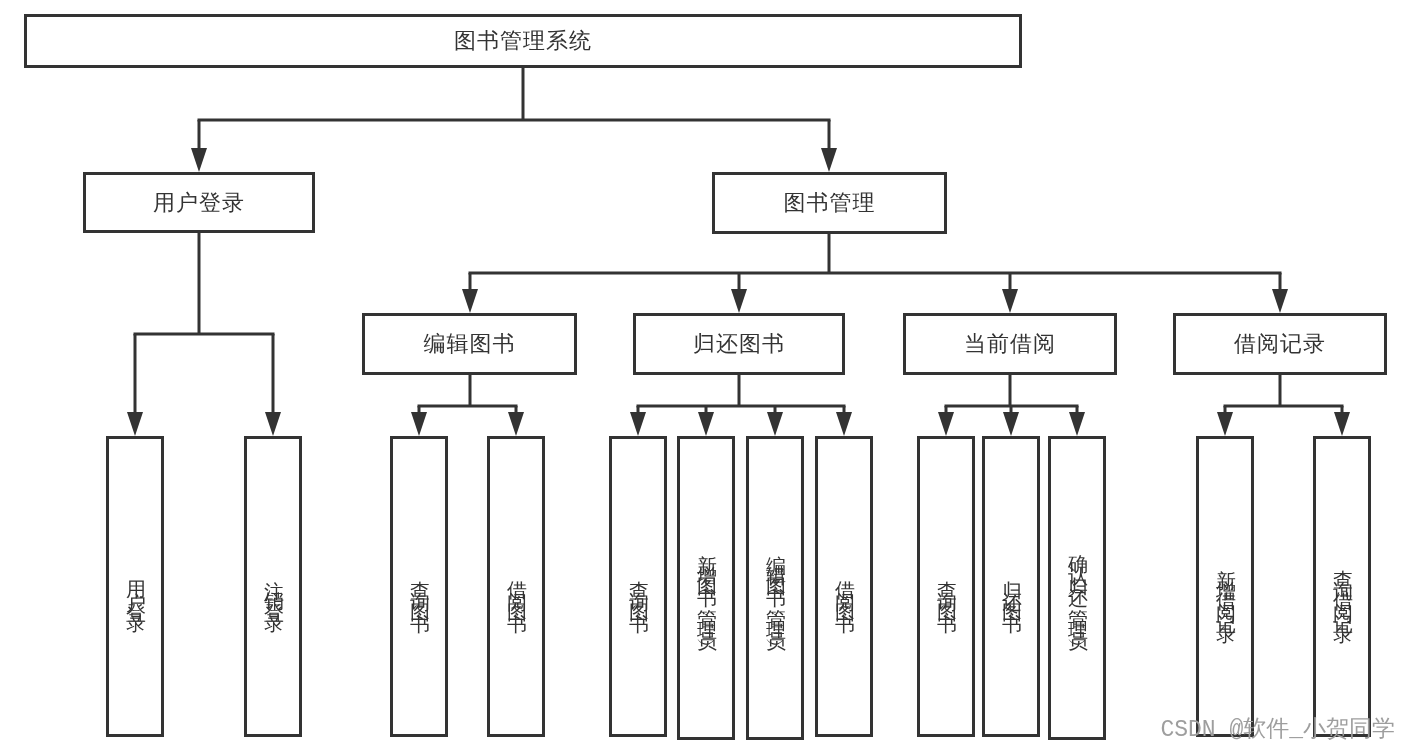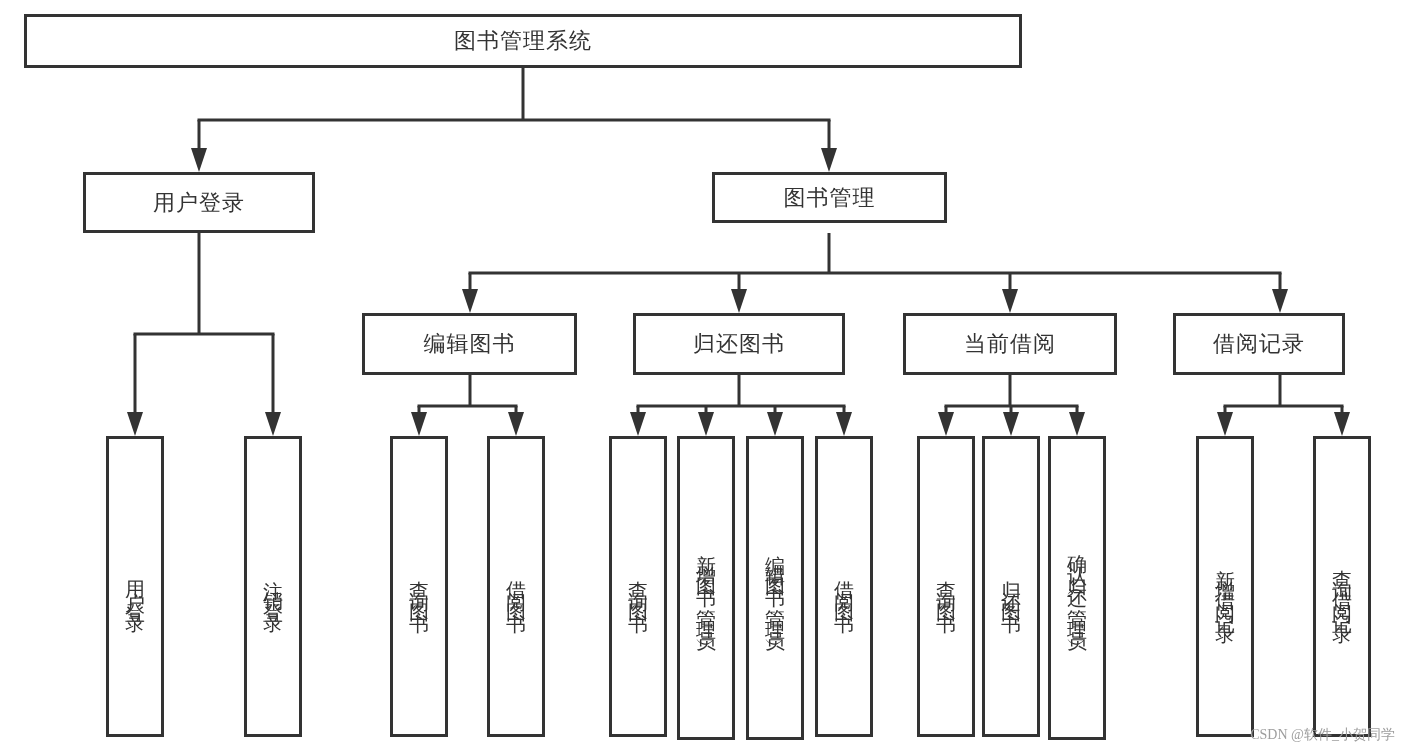--- a/index.html
+++ b/index.html
@@ -1,20 +1,20 @@
 <!DOCTYPE html>
 <html style="--line-color: #333333; --text-color: #333333; --box-bg: #ffffff; --page-bg: #ffffff; --wm-color: #9e9e9e;"><head>
 <meta charset="utf-8">
 <style>
   html,body{margin:0;padding:0;background:#ffffff;}
   .canvas{
     position:relative;
     width:1405px;height:747px;
     background:var(--page-bg,#ffffff);
-    font-family:Liberation Serif, serif;
+    font-family:Liberation Mono, monospace;
     overflow:hidden;
   }
   #connectors{position:absolute;left:0;top:0;z-index:1;}
   .node{
     position:absolute;
     box-sizing:border-box;
     border:3px solid var(--line-color,#333333);
     background:var(--box-bg,#ffffff);
     color:var(--text-color,#333333);
     display:flex;align-items:center;justify-content:center;
@@ -27,21 +27,21 @@
     text-orientation:mixed;
     font-size:20px;
     line-height:1.15;
     letter-spacing:11px;
     white-space:nowrap;
   }
   .watermark{
     position:absolute;
     right:10px;bottom:3px;
     color:var(--wm-color,#9e9e9e);
-    font-size:14px;
+    font-size:23px;
     z-index:5;
     white-space:nowrap;
   }
 </style>
 </head>
 <body>
 
 <div class="canvas">
 
   <svg id="connectors" width="1405" height="747">
@@ -95,26 +95,26 @@
       <line x1="1223.5" y1="406" x2="1343.5" y2="406" stroke="#333333" stroke-width="3"></line>
       <line x1="1225" y1="406" x2="1225" y2="418" stroke="#333333" stroke-width="3"></line>
       <polygon points="1217,412 1233,412 1225,436" fill="#333333"></polygon>
       <line x1="1342" y1="406" x2="1342" y2="418" stroke="#333333" stroke-width="3"></line>
       <polygon points="1334,412 1350,412 1342,436" fill="#333333"></polygon>
     </svg>
 
   <div class="node" style="left:24px;top:14px;width:998px;height:54px">图书管理系统</div>
 
   <div class="node" style="left:83px;top:172px;width:232px;height:61px">用户登录</div>
-  <div class="node" style="left:712px;top:172px;width:235px;height:51px">图书管理</div>
+  <div class="node" style="left:712px;top:172px;width:235px;height:62px">图书管理</div>
 
   <div class="node" style="left:362px;top:313px;width:215px;height:62px">编辑图书</div>
   <div class="node" style="left:633px;top:313px;width:212px;height:62px">归还图书</div>
   <div class="node" style="left:903px;top:313px;width:214px;height:62px">当前借阅</div>
-  <div class="node" style="left:1173px;top:313px;width:172px;height:62px">借阅记录</div>
+  <div class="node" style="left:1173px;top:313px;width:214px;height:62px">借阅记录</div>
 
   <div class="node leaf" style="left:106px;top:436px;width:58px;height:301px">
     <span class="vtext">用户登录</span>
   </div>
   <div class="node leaf" style="left:244px;top:436px;width:58px;height:301px">
     <span class="vtext">注销登录</span>
   </div>
 
   <div class="node leaf" style="left:390px;top:436px;width:58px;height:301px">
     <span class="vtext">查询图书</span>

